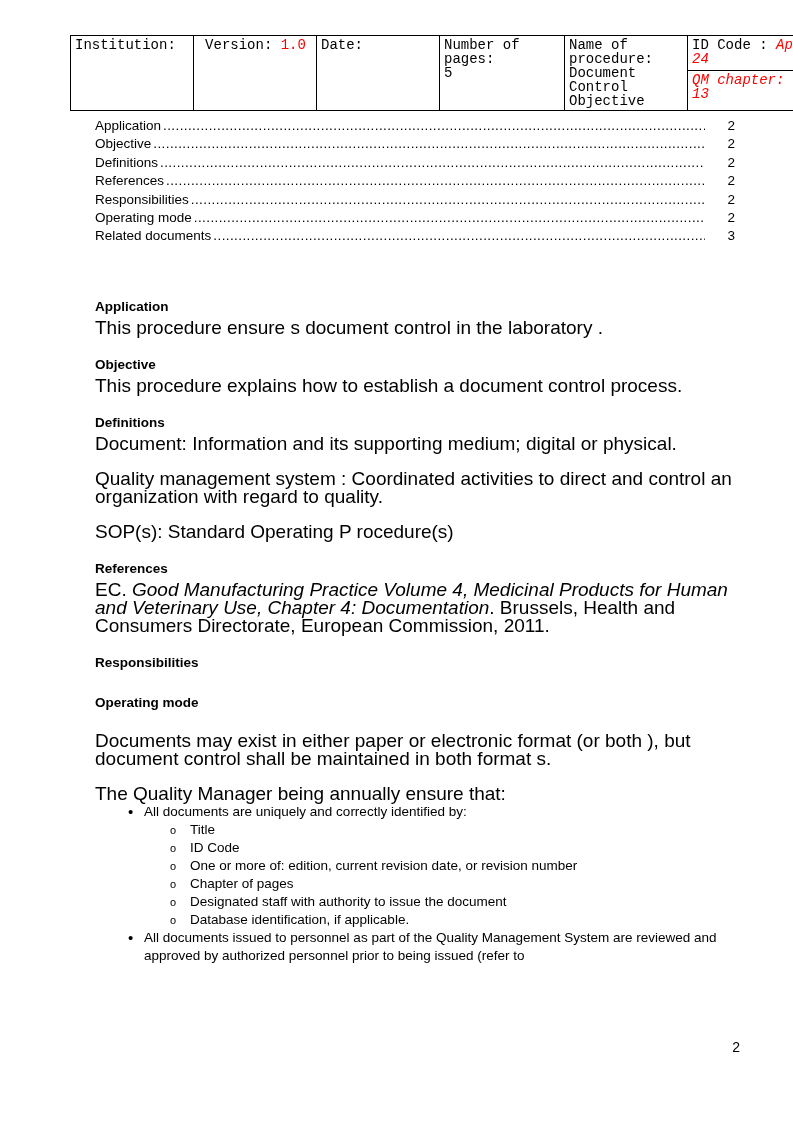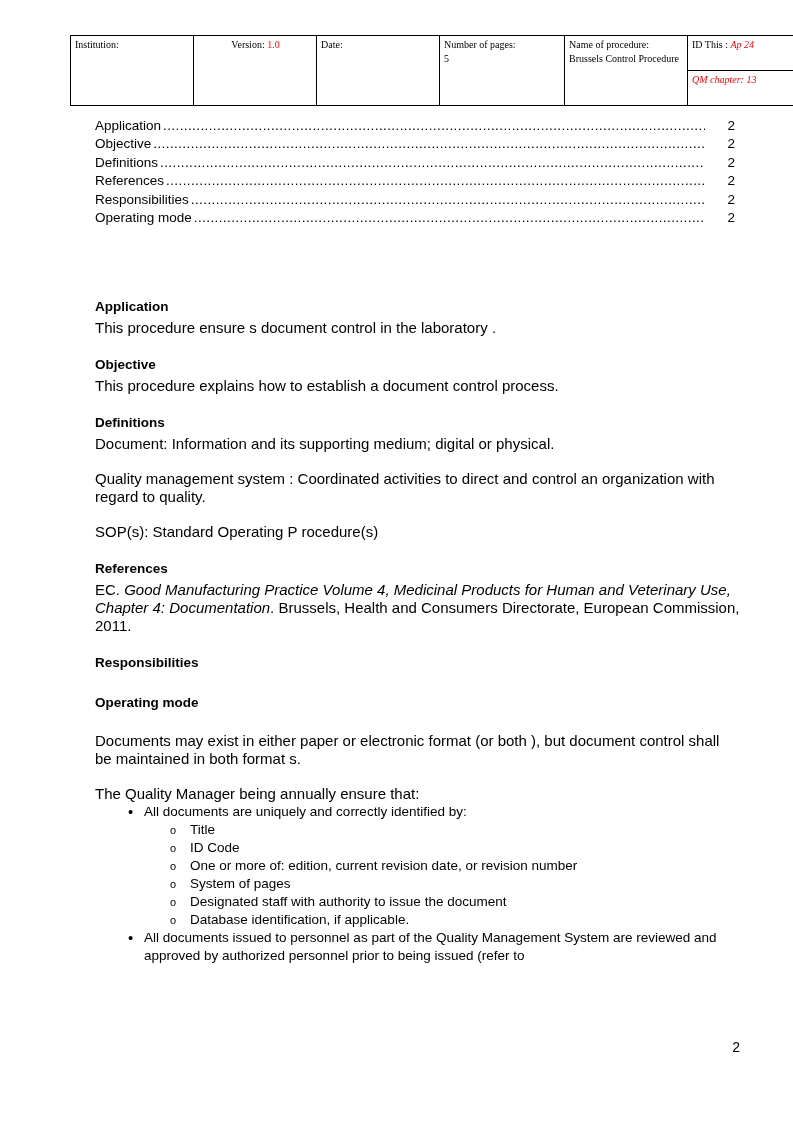--- a/index.html
+++ b/index.html
@@ -30,23 +30,23 @@
     left: 70px;
     top: 35px;
     width: 696px;
     border-collapse: collapse;
     table-layout: fixed;
   }
   .header-table td {
     border: 1px solid #000000;
     vertical-align: top;
     padding: 2px 3px 2px 4px;
-    font-size: 10px;
+    font-size: 14px;
     line-height: 14px;
-    font-family: Liberation Serif, serif;
+    font-family: Liberation Mono, monospace;
   }
   .hcell-institution { width: 115px; }
   .hcell-version     { width: 115px; text-align: center; }
   .hcell-date        { width: 115px; margin-left: 22px; }
   .hcell-pages       { width: 117px; margin-left: 35px; }
   .hcell-name        { width: 115px; }
   .hcell-idcode      { width: 119px; }
 
   .header-table td.tall { height: 62px; }
   .nested {
@@ -117,21 +117,21 @@
   h2.sec-title {
     font-size: 13.5px;
     font-weight: bold;
     margin: 0 0 3px 0;
     padding: 0;
     line-height: 18px;
   }
   p.para {
     margin: 0 0 0 0;
     padding: 0;
-    font-size: 15px;
+    font-size: 19px;
     line-height: 18px;
   }
   .gap-sec   { height: 19px; }
   .gap-para  { height: 17px; }
 
   .ref-italic { font-style: italic; }
 
   
   ul.lvl1 {
     list-style: none;
@@ -200,28 +200,28 @@
       </td>
       <td class="hcell-date tall">
         <span>Date:</span>
       </td>
       <td class="hcell-pages tall">
         <span>Number of pages:</span><br>
         <span>5</span>
       </td>
       <td class="hcell-name tall">
         <span>Name of procedure:</span>
-        <span>Brussels Control Procedure</span>
+        <span>Document Control Objective</span>
       </td>
       <td class="hcell-idcode tall" style="padding:0;">
         <table class="nested">
           <tbody>
                 <tr>
             <td class="sub-top">
-              <span>ID This :</span>
+              <span>ID Code :</span>
               <span class="red-i">Ap 24</span>
             </td>
           </tr>
           <tr>
             <td class="sub-bot">
               <span class="red-i">QM chapter: 13</span>
             </td>
           </tr>
         </tbody>
             </table>
@@ -254,20 +254,25 @@
     <div class="toc-row">
       <span class="toc-label">Responsibilities</span>
       <span class="toc-dots"></span>
       <span class="toc-page">2</span>
     </div>
     <div class="toc-row">
       <span class="toc-label">Operating mode</span>
       <span class="toc-dots"></span>
       <span class="toc-page">2</span>
     </div>
+    <div class="toc-row">
+      <span class="toc-label">Related documents</span>
+      <span class="toc-dots"></span>
+      <span class="toc-page">3</span>
+    </div>
   </div>
 
   <div class="content">
 
     <h2 class="sec-title">Application</h2>
     <p class="para">This procedure ensure s document control in the laboratory  .</p>
     <div class="gap-sec"></div>
 
     <h2 class="sec-title">Objective</h2>
     <p class="para">This procedure explains how to   establish a document  control  process.</p>
@@ -306,21 +311,21 @@
           <li>
             <span class="b2">o</span>
             <span>ID Code</span>
           </li>
           <li>
             <span class="b2">o</span>
             <span>One or more of: edition, current revision date, or revision number</span>
           </li>
           <li>
             <span class="b2">o</span>
-            <span>System of pages</span>
+            <span>Chapter of pages</span>
           </li>
           <li>
             <span class="b2">o</span>
             <span>Designated staff with authority to issue the document</span>
           </li>
           <li>
             <span class="b2">o</span>
             <span>Database identification, if applicable.</span>
           </li>
         </ul>

